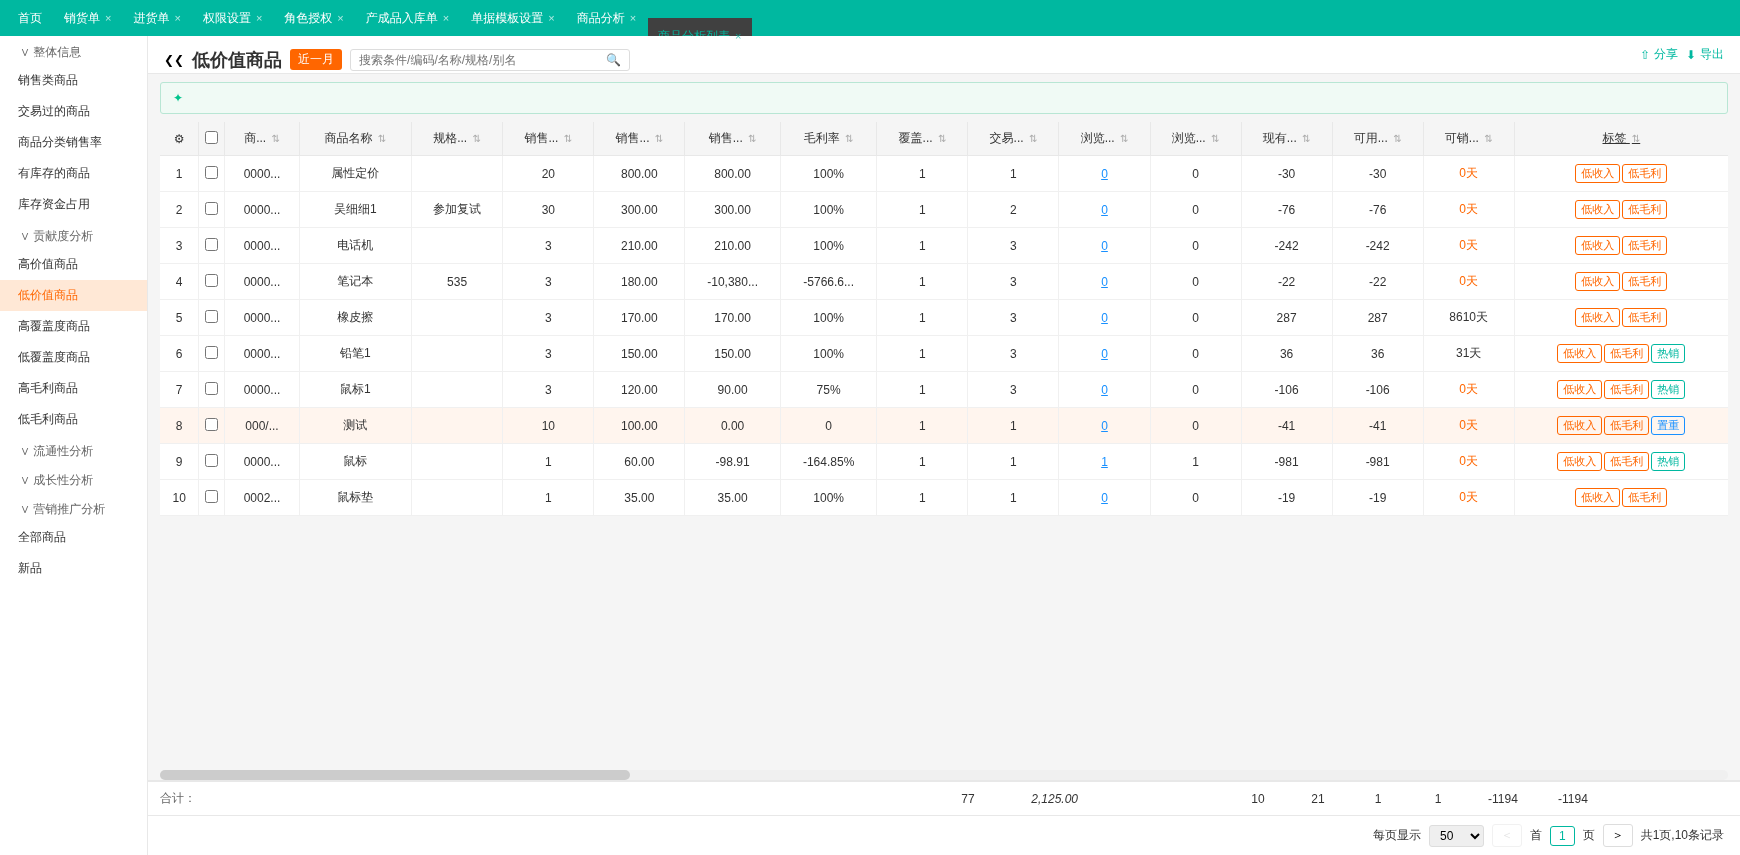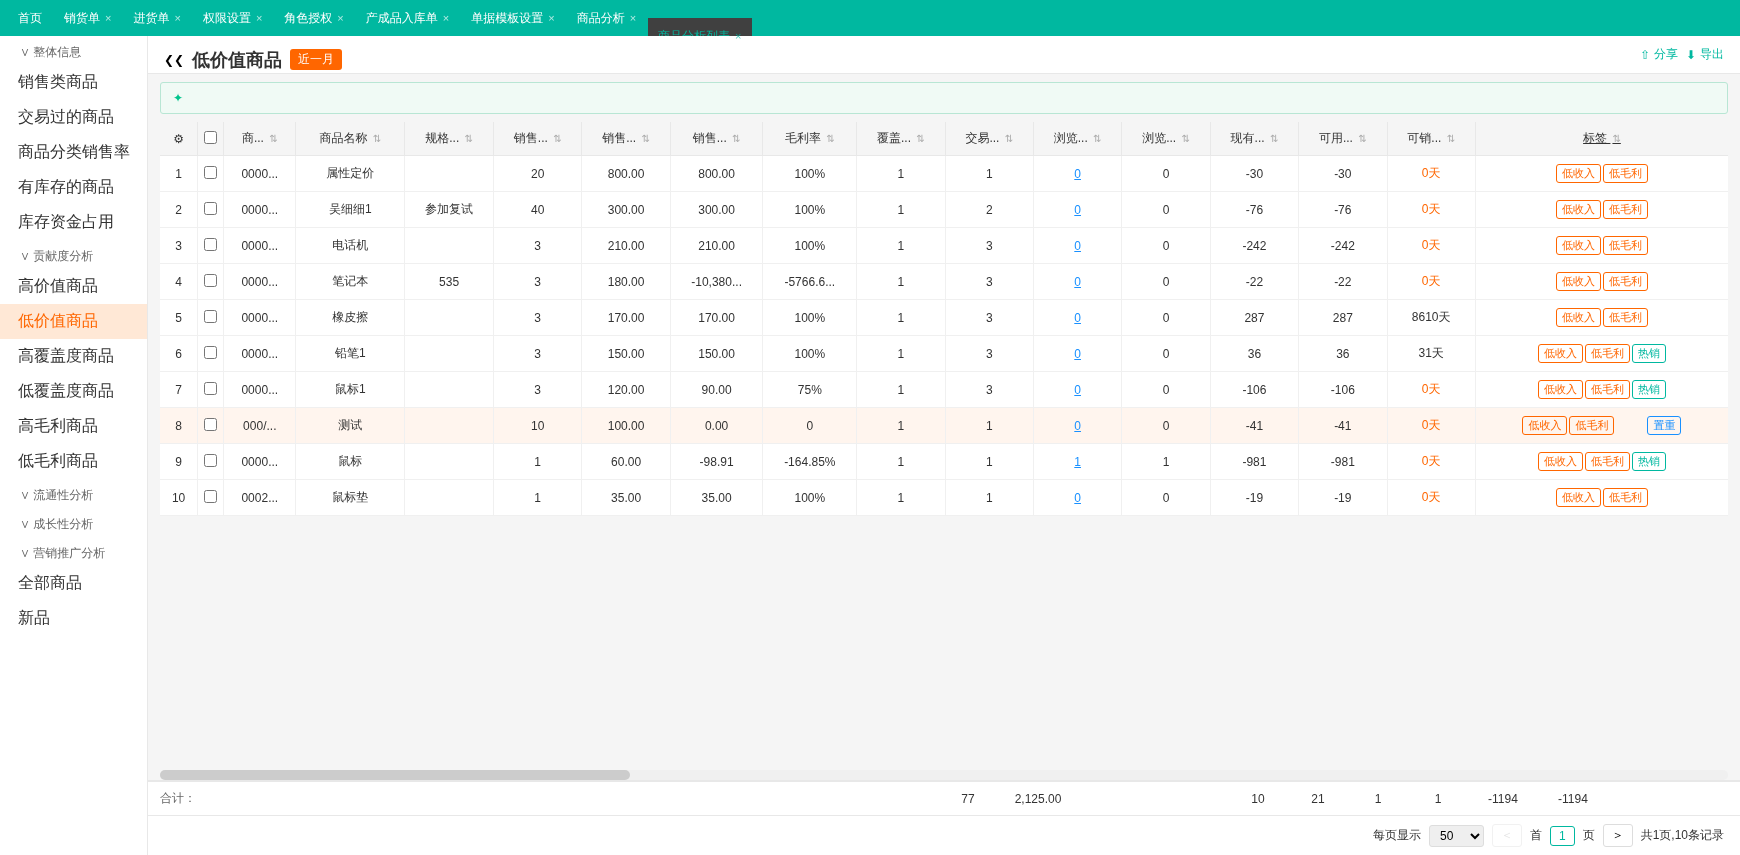--- a/index.html
+++ b/index.html
@@ -43,21 +43,21 @@
       padding: 8px 20px 4px;
       font-size: 12px;
       display: flex;
       align-items: center;
       gap: 4px;
     }
     .sidebar-item {
       padding: 7px 10px 7px 18px;
       color: #333;
       cursor: pointer;
-      font-size: 16px;
+      font-size: 12px;
     }
     .sidebar-item.active { background: #ffe8d6; color: #ff6600; }
 
     
     .main-content {
       flex: 1;
       display: flex;
       flex-direction: column;
       overflow: hidden;
       background: #f5f5f5;
@@ -176,21 +176,21 @@
 
     .tag-label {
       display: inline-block;
       border-radius: 3px;
       padding: 1px 5px;
       font-size: 11px;
       margin: 1px;
     }
     .tag-orange { color: #ff6600; border: 1px solid #ff6600; }
     .tag-green { color: #00b8a0; border: 1px solid #00b8a0; }
-    .tag-blue { color: #1890ff; border: 1px solid #1890ff; margin-left: 32px; }
+    .tag-blue { color: #1890ff; border: 1px solid #1890ff; }
 
     .text-orange { color: #ff6600; margin-top: 48px; }
     .text-blue { color: #1890ff; }
     .underline { text-decoration: underline; cursor: pointer; }
 
     
     .footer-total {
       background: #fff;
       border-top: 2px solid #e8e8e8;
       display: flex;
@@ -334,20 +334,24 @@
     <div class="sidebar-item">全部商品</div>
     <div class="sidebar-item">新品</div>
   </div>
 
   <div class="main-content">
 
     <div class="page-header">
       <span class="collapse-arrow">❮❮</span>
       <span class="page-title">低价值商品</span>
       <span class="tag-btn">近一月</span>
+      <div class="search-box">
+        <input type="text" placeholder="搜索条件/编码/名称/规格/别名" style="">
+        <span style="color:#00b8a0; cursor:pointer;">🔍</span>
+      </div>
       <div class="header-actions">
         <div class="action-btn">
           <span>⇧</span>
           <span>分享</span>
         </div>
         <div class="action-btn">
           <span>⬇</span>
           <span>导出</span>
         </div>
       </div>
@@ -399,21 +403,21 @@
       <td>-30</td>
       <td><span class="text-orange">0天</span></td>
       <td><span class="tag-label tag-orange">低收入</span><span class="tag-label tag-orange">低毛利</span></td>
     </tr>
             <tr>
       <td>2</td>
       <td class="checkbox-cell"><input type="checkbox" style=""></td>
       <td>0000...</td>
       <td>吴细细1</td>
       <td>参加复试</td>
-      <td>40</td>
+      <td>30</td>
       <td>300.00</td>
       <td>300.00</td>
       <td>100%</td>
       <td>1</td>
       <td>2</td>
       <td><span class="underline text-blue">0</span></td>
       <td>0</td>
       <td>-76</td>
       <td>-76</td>
       <td><span class="text-orange">0天</span></td>
@@ -576,21 +580,21 @@
     </div>
 
     <div class="scrollbar-area">
       <div class="scrollbar-thumb"></div>
     </div>
 
     <div class="footer-total">
       <span class="label">合计：</span>
       <span style="flex:1;"></span>
       <span style="width:60px; text-align:center;">77</span>
-      <span style="width:80px; text-align:center;">2,125.00</span>
+      <span style="width:80px; text-align:right;font-style:italic;">2,125.00</span>
       <span style="width:80px; text-align:center;"></span>
       <span style="width:70px; text-align:center;"></span>
       <span style="width:60px; text-align:center;">10</span>
       <span style="width:60px; text-align:center;">21</span>
       <span style="width:60px; text-align:center;">1</span>
       <span style="width:60px; text-align:center;">1</span>
       <span style="width:70px; text-align:center;">-1194</span>
       <span style="width:70px; text-align:center;">-1194</span>
       <span style="width:120px;"></span>
     </div>

